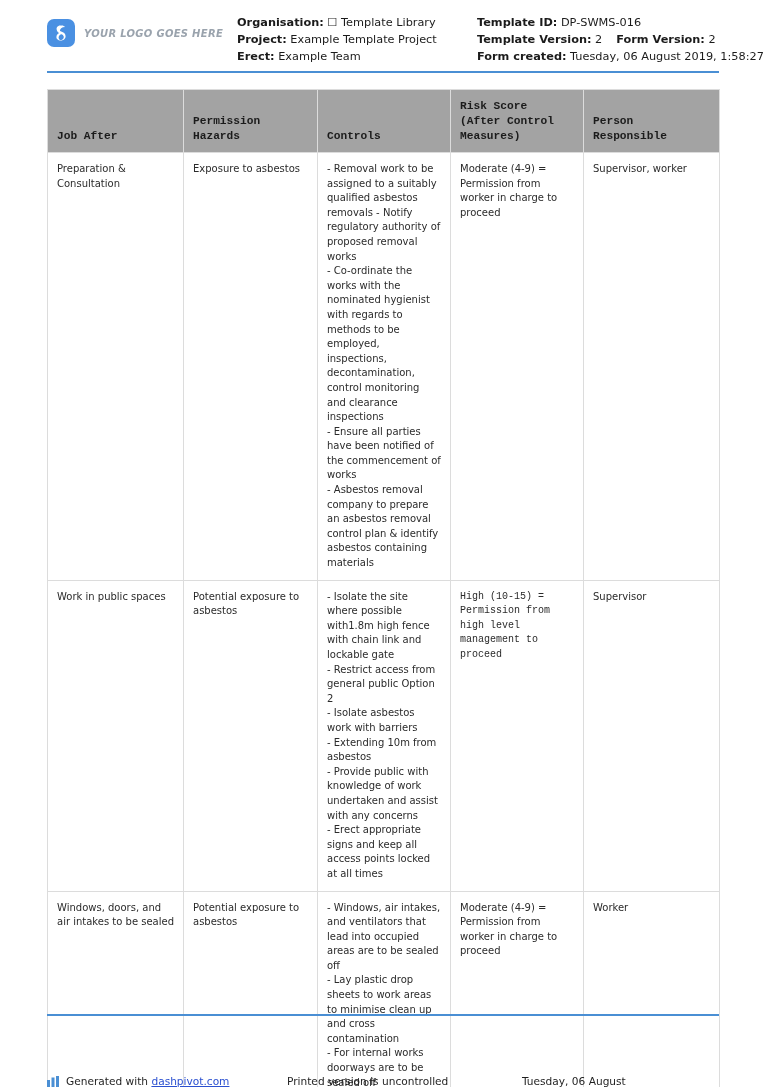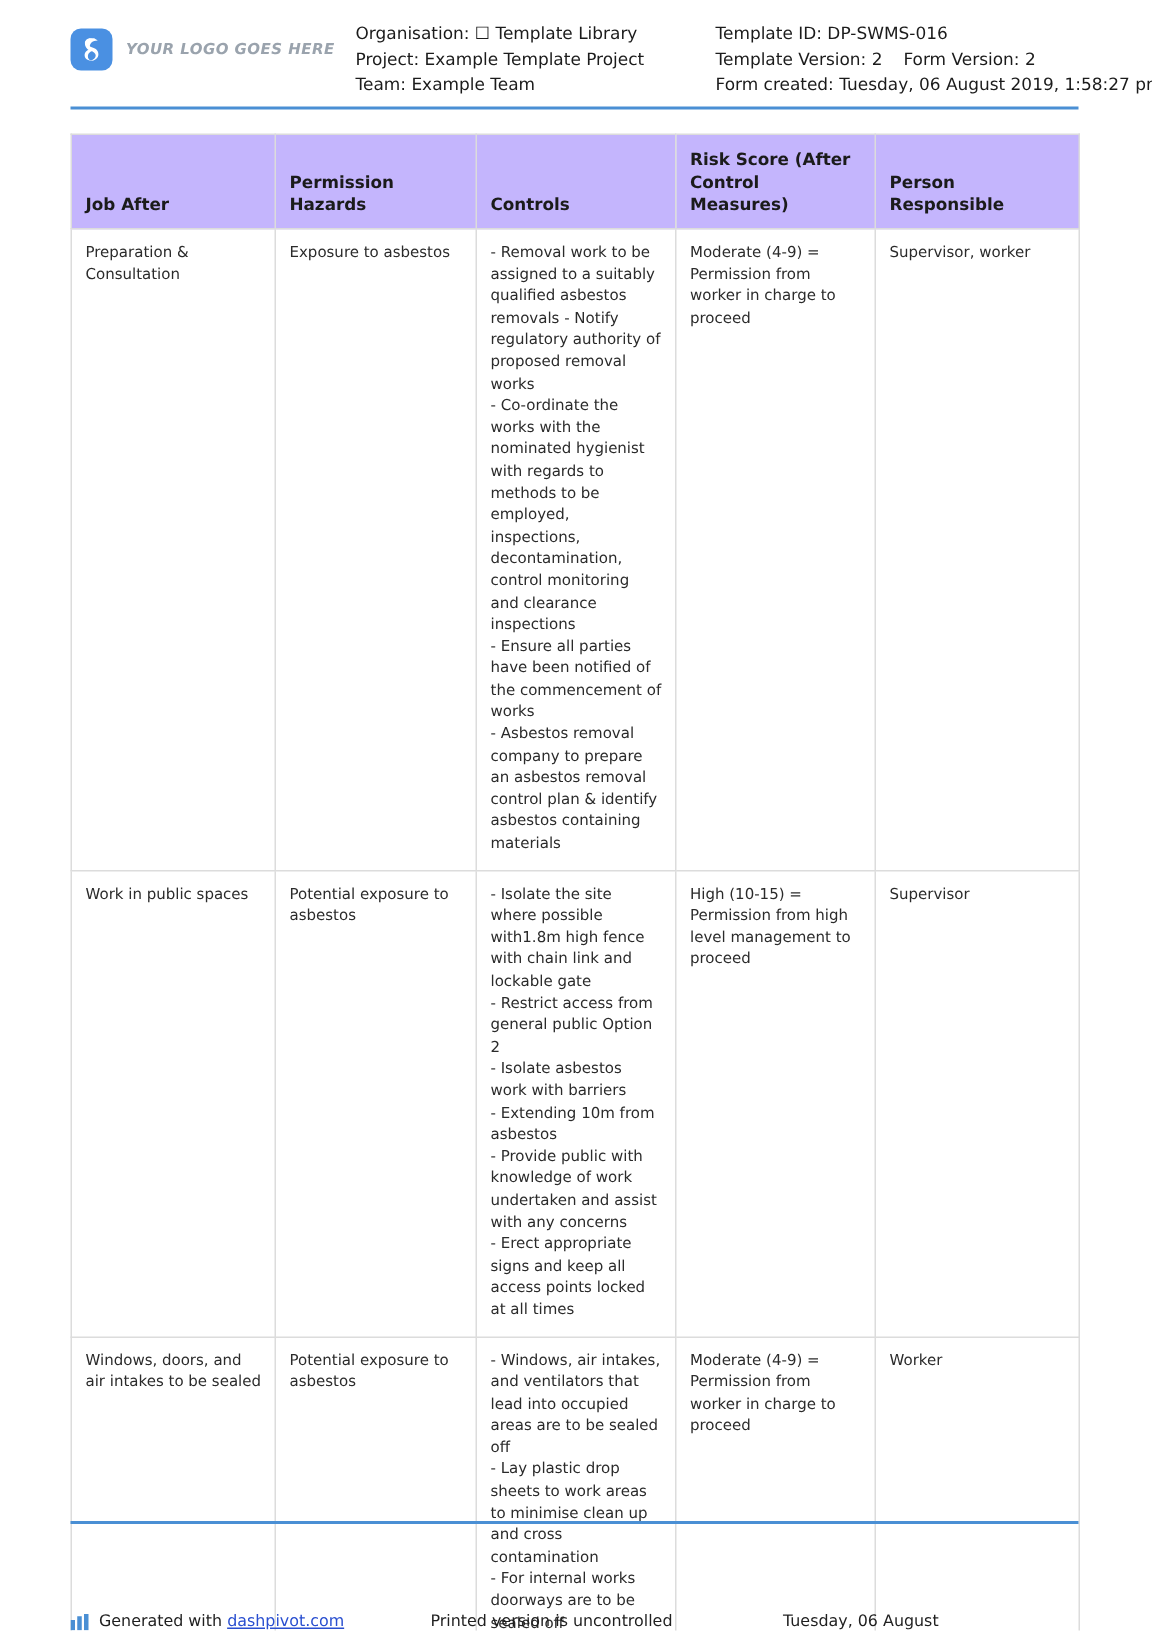--- a/index.html
+++ b/index.html
@@ -60,21 +60,21 @@
     text-align: center;
   }
   .meta-col {
     font-size: 11.3px;
     line-height: 17px;
     color: #1b1b1b;
   }
   .meta-col.left { flex: 0 0 240px; }
   .meta-col.right { flex: 1 1 auto; }
   .meta-line { white-space: nowrap; }
-  .meta-line b { font-weight: normal; }
+  .meta-line b { font-weight: bold; }
   .meta-gap { display: inline-block; width: 14px; }
 
   .rule-top {
     position: absolute;
     left: 47px;
     top: 71px;
     width: 672px;
     height: 2px;
     background: #4a8fd4;
   }
@@ -88,28 +88,29 @@
     border-collapse: collapse;
     table-layout: fixed;
   }
   .table th, .table td {
     border: 1px solid #dcdcdc;
     vertical-align: top;
     text-align: left;
     padding: 9px 9px 9px 9px;
   }
   .table th {
-    background: #c4b5fd;
+    background: #a3a3a3;
     font-size: 11.2px;
     font-weight: bold;
     line-height: 15px;
     color: #1b1b1b;
     height: 44px;
     vertical-align: bottom;
     padding-bottom: 8px;
+    font-family: Liberation Mono, monospace;
   }
   .table td {
     font-size: 10px;
     line-height: 14.6px;
     color: #2b2b2b;
     background: #ffffff;
   }
   .col-1 { width: 136px; }
   .col-2 { width: 134px; }
   .col-3 { width: 133px; }
@@ -164,21 +165,21 @@
                    C18.6 19.9 16.0 21.8 12.8 21.6 C15.4 21.0 16.8 19.6 16.8 18.0
                    C16.8 16.4 15.4 15.5 13.4 14.8 C11.2 14.0 9.6 12.4 9.6 9.6 Z" fill="#ffffff"></path>
         </svg>
       </div>
       <div class="logo-text">YOUR LOGO GOES HERE</div>
     </div>
 
     <div class="meta-col left">
       <div class="meta-line"><b>Organisation:</b> <span>☐ Template Library</span></div>
       <div class="meta-line"><b>Project:</b> <span>Example Template Project</span></div>
-      <div class="meta-line"><b>Team:</b> <span>Example Team</span></div>
+      <div class="meta-line"><b>Erect:</b> <span>Example Team</span></div>
     </div>
 
     <div class="meta-col right">
       <div class="meta-line"><b>Template ID:</b> <span>DP-SWMS-016</span></div>
       <div class="meta-line"><b>Template Version:</b> <span>2</span><span class="meta-gap"></span><b>Form Version:</b> <span>2</span></div>
       <div class="meta-line"><b>Form created:</b> <span>Tuesday, 06 August 2019, 1:58:27 pm</span></div>
     </div>
   </div>
 
   <div class="rule-top"></div>
@@ -213,21 +214,21 @@
       </tr>
       <tr>
         <td style="white-space: pre-line;">Work in public spaces</td>
         <td style="white-space: pre-line;">Potential exposure to asbestos</td>
         <td style="white-space: pre-line;">- Isolate the site where possible with1.8m high fence with chain link and lockable gate
 - Restrict access from general public Option 2
 - Isolate asbestos work with barriers
 - Extending 10m from asbestos
 - Provide public with knowledge of work undertaken and assist with any concerns
 - Erect appropriate signs and keep all access points locked at all times</td>
-        <td style="white-space: pre-line;">High (10-15) = Permission from high level management to proceed</td>
+        <td style="white-space: pre-line; font-family: Liberation Mono, monospace;">High (10-15) = Permission from high level management to proceed</td>
         <td style="white-space: pre-line;">Supervisor</td>
       </tr>
       <tr>
         <td style="white-space: pre-line;">Windows, doors, and air intakes to be sealed</td>
         <td style="white-space: pre-line;">Potential exposure to asbestos</td>
         <td style="white-space: pre-line;">- Windows, air intakes, and ventilators that lead into occupied areas are to be sealed off
 - Lay plastic drop sheets to work areas to minimise clean up and cross contamination
 - For internal works doorways are to be sealed off</td>
         <td style="white-space: pre-line;">Moderate (4-9) = Permission from worker in charge to proceed</td>
         <td style="white-space: pre-line;">Worker</td>

